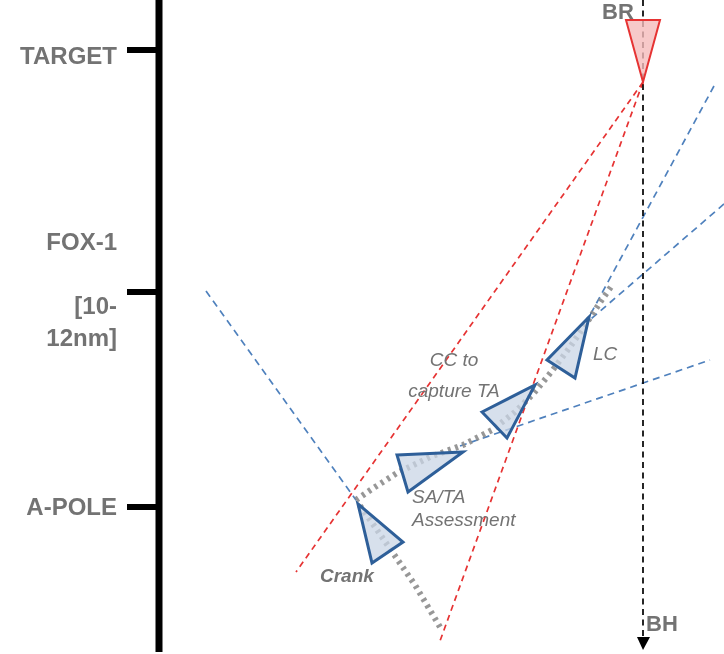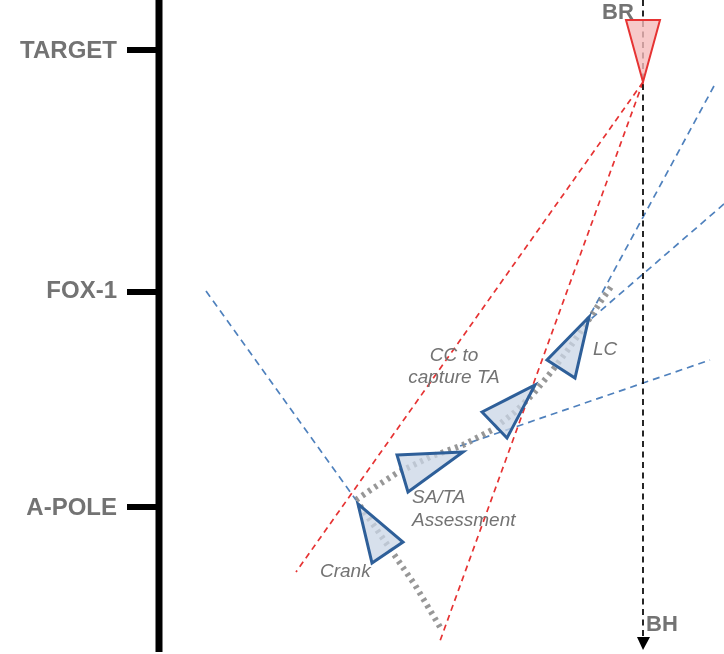--- a/index.html
+++ b/index.html
@@ -39,41 +39,41 @@
     white-space: pre-line;
   }
   .axis-lbl {
     font-weight: bold;
     font-size: 24px;
     line-height: 32px;
     text-align: right;
     right: 607px;
     transform: translateY(-50%);
   }
-  .marker-target { top: 50px; }
+  .marker-target { top: 56px; }
   .marker-fox1   { top: 290px; margin-left: 34px; }
   .marker-apole  { top: 507px; }
 
   .endpoint-lbl {
     font-weight: bold;
     font-size: 22px;
     line-height: 22px;
   }
   .br-lbl { left: 602px; top: 1px; }
   .bh-lbl { left: 646px; top: 613px; }
 
   .maneuver-lbl {
     font-style: italic;
     font-size: 19px;
-    line-height: 22px;
+    line-height: 31px;
   }
   .cc-lbl    { left: 393px; top: 344px; width: 122px; text-align: center; }
   .lc-lbl    { left: 593px; top: 338px; font-size: 19px; }
   .sata-lbl  { left: 412px; top: 485px; line-height: 23px; }
-  .crank-lbl { left: 320px; top: 560px; }
+  .crank-lbl { left: 320px; top: 560px; font-weight: bold; }
 </style>
 </head>
 <body>
 
 <div id="canvas">
 
   <svg id="diagram-svg" width="724" height="654" viewBox="0 0 724 654">
 
     <line class="bearing-dash" x1="206" y1="291" x2="356" y2="500"></line>
     <line class="bearing-dash" x1="714" y1="86" x2="589" y2="317"></line>
@@ -100,20 +100,21 @@
     <line class="axis-tick" x1="127" y1="50" x2="156" y2="50"></line>
     <line class="axis-tick" x1="127" y1="292" x2="156" y2="292"></line>
     <line class="axis-tick" x1="127" y1="507" x2="156" y2="507"></line>
   </svg>
 
   <div class="lbl axis-lbl marker-target">
     <div>TARGET</div>
   </div>
   <div class="lbl axis-lbl marker-fox1">
     <div>FOX-1</div>
+    <div>[10-12nm]</div>
   </div>
   <div class="lbl axis-lbl marker-apole">
     <div>A-POLE</div>
   </div>
 
   <div class="lbl endpoint-lbl br-lbl">BR</div>
   <div class="lbl endpoint-lbl bh-lbl">BH</div>
 
   <div class="lbl maneuver-lbl cc-lbl">CC to
 capture TA</div>

